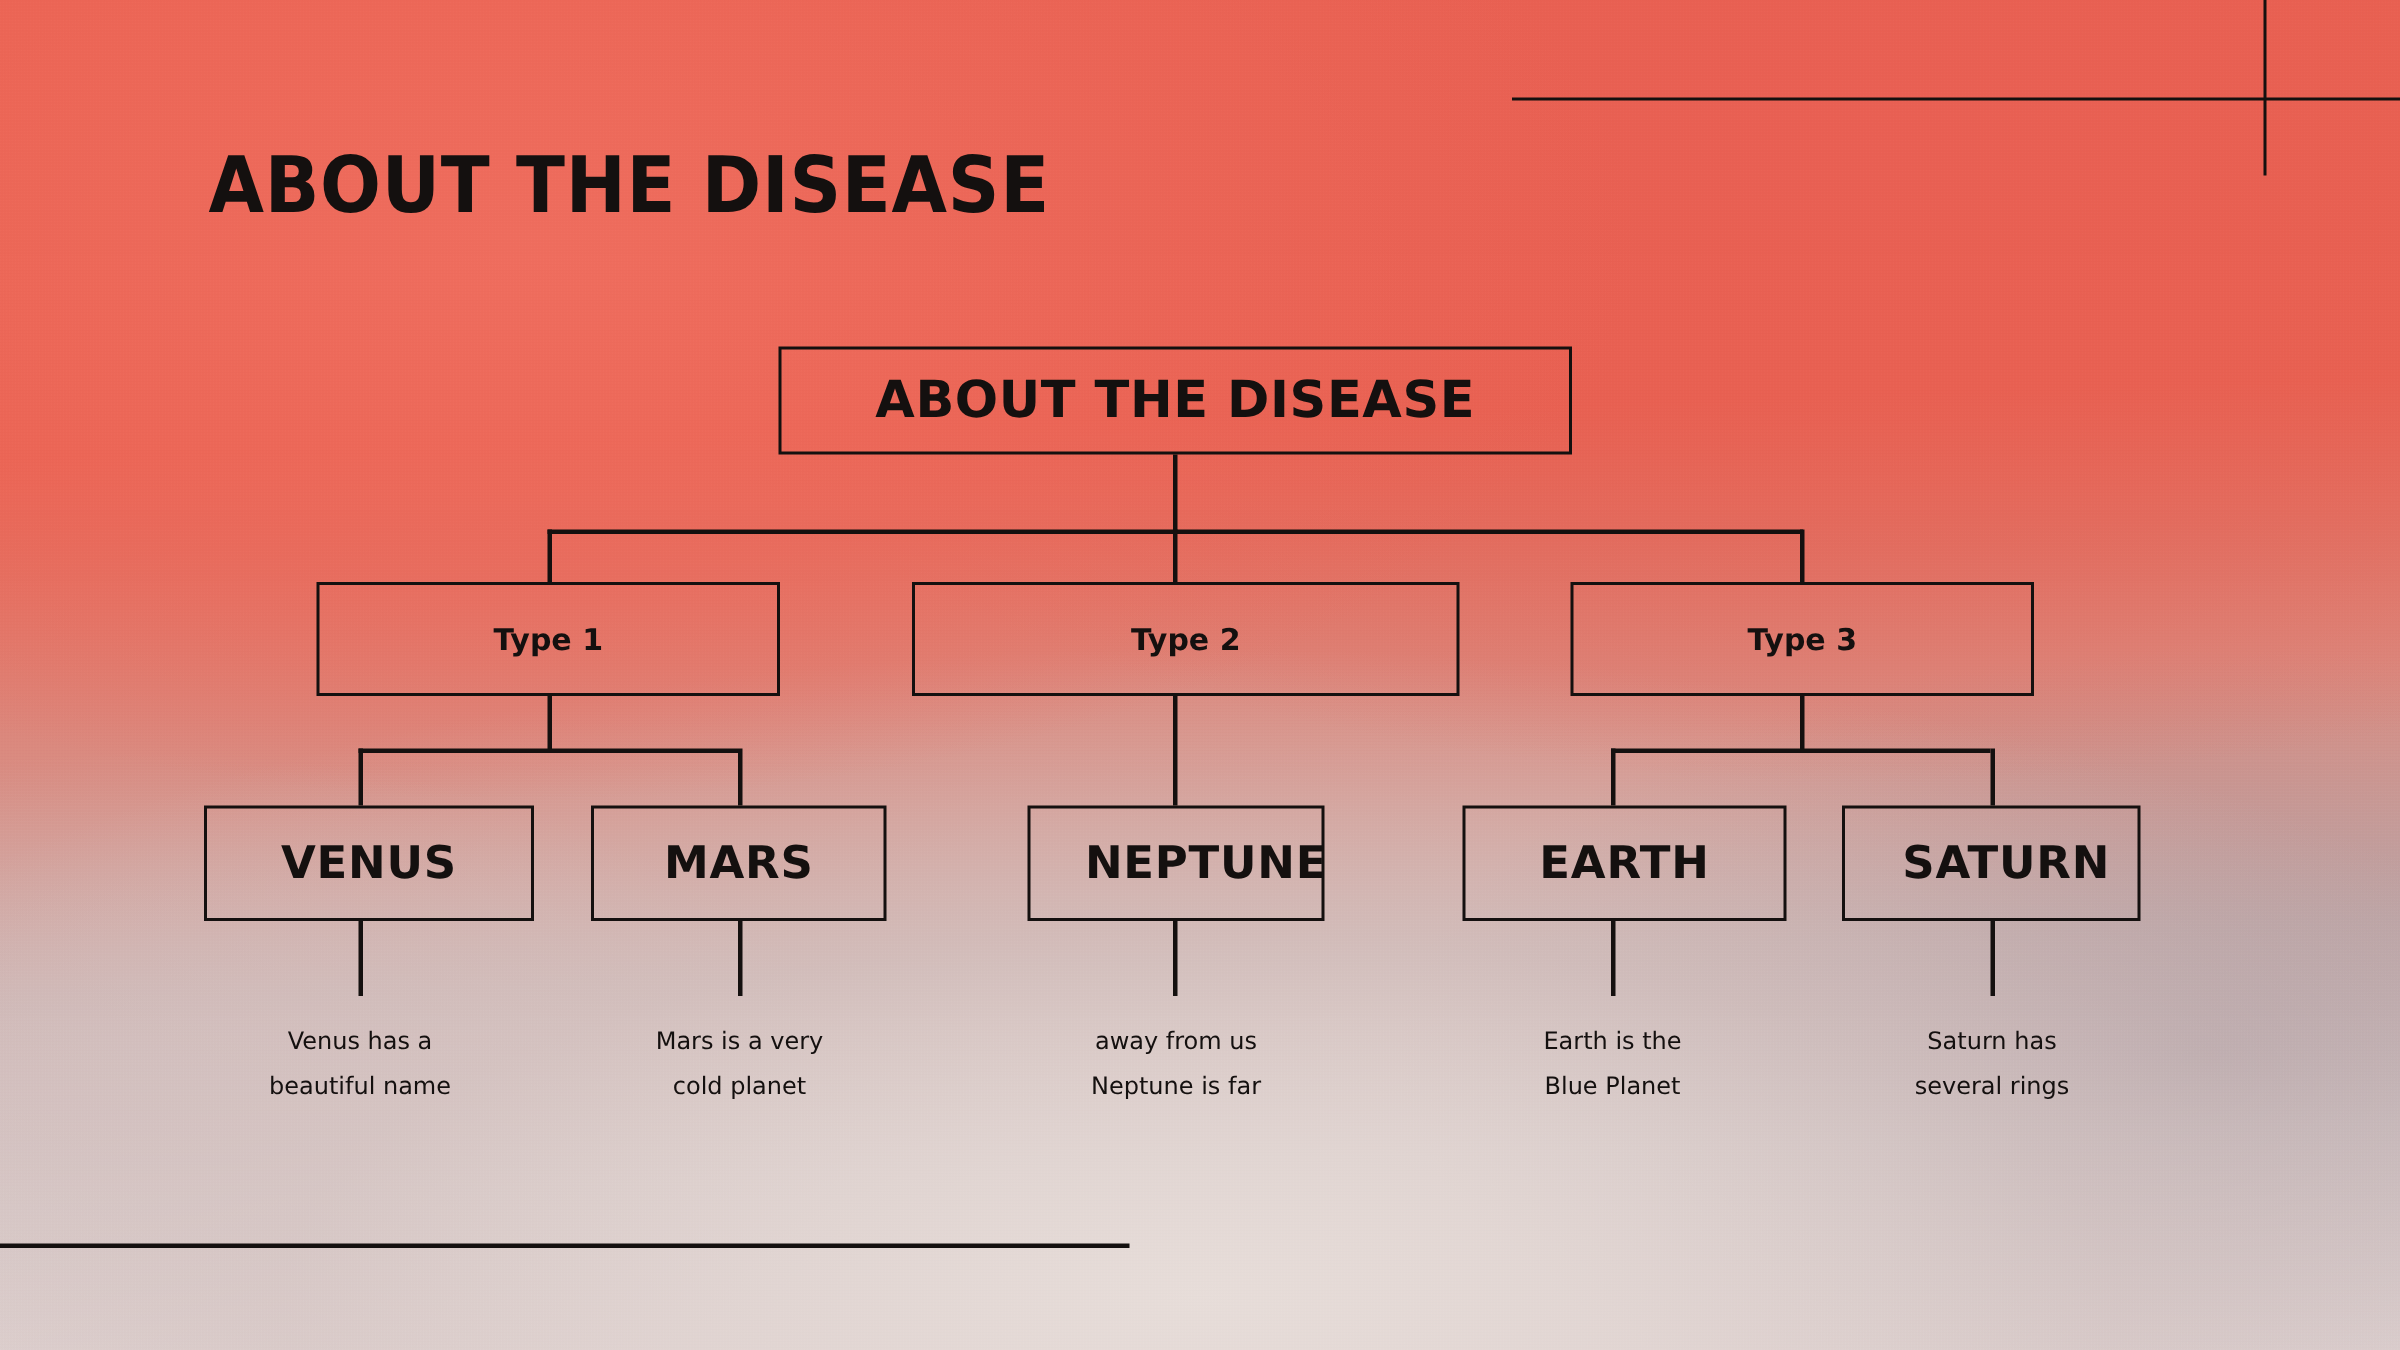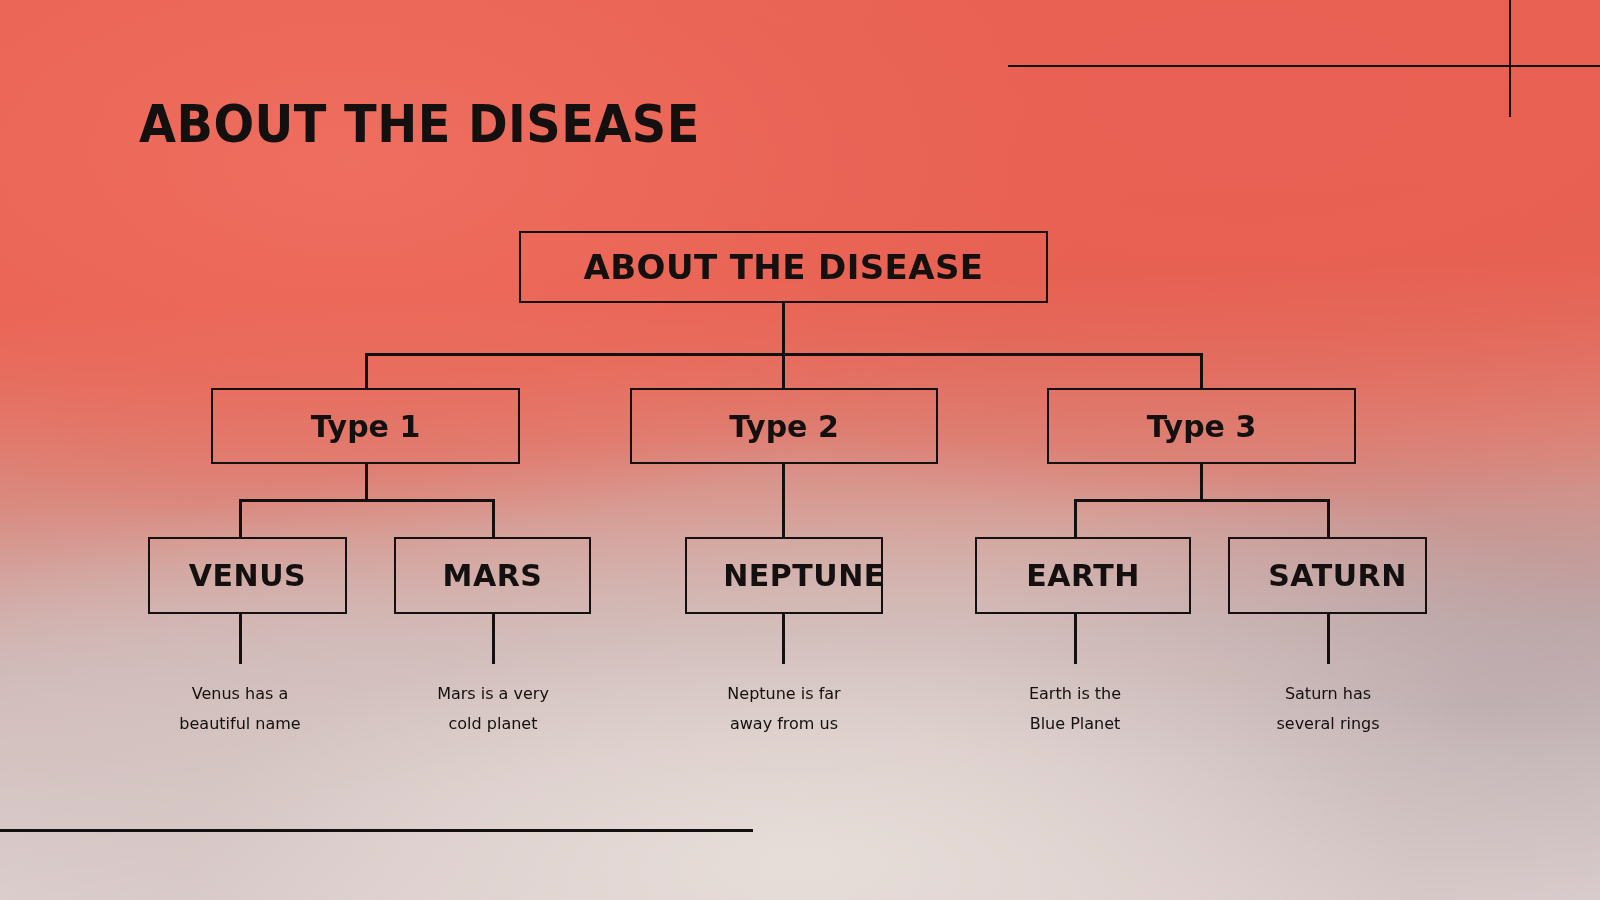--- a/index.html
+++ b/index.html
@@ -100,33 +100,33 @@
     left: 519px;
     top: 231px;
     width: 529px;
     height: 72px;
     font-size: 34px;
     letter-spacing: 0.4px;
   }
   .node.level2 {
     top: 388px;
     height: 76px;
-    font-size: 30px;
+    font-size: 20px;
   }
   .node.n-type1 { left: 211px;  width: 309px; }
-  .node.n-type2 { left: 630px;  width: 308px; }
+  .node.n-type2 { left: 608px;  width: 365px; }
   .node.n-type3 { left: 1047px; width: 309px; }
 
   .node.level3 {
     top: 537px;
     height: 77px;
     font-size: 30px;
     letter-spacing: 0.5px;
   }
-  .node.n-venus  { left: 148px;  width: 199px; }
+  .node.n-venus  { left: 136px;  width: 220px; }
   .node.n-mars   { left: 394px;  width: 197px; }
   .node.n-neptune{ left: 685px;  width: 198px; padding-left: 40px; }
   .node.n-earth  { left: 975px;  width: 216px; }
   .node.n-saturn { left: 1228px; width: 199px; padding-left: 20px; }
 
   .leaf-text {
     position: absolute;
     top: 679px;
     width: 210px;
     text-align: center;
@@ -199,22 +199,22 @@
 
     <div class="leaf-text t-venus">
       <div>Venus has a</div>
       <div>beautiful name</div>
     </div>
     <div class="leaf-text t-mars">
       <div>Mars is a very</div>
       <div>cold planet</div>
     </div>
     <div class="leaf-text t-neptune">
+      <div>away from us</div>
       <div>Neptune is far</div>
-      <div>away from us</div>
     </div>
     <div class="leaf-text t-earth">
       <div>Earth is the</div>
       <div>Blue Planet</div>
     </div>
     <div class="leaf-text t-saturn">
       <div>Saturn has</div>
       <div>several rings</div>
     </div>
 

